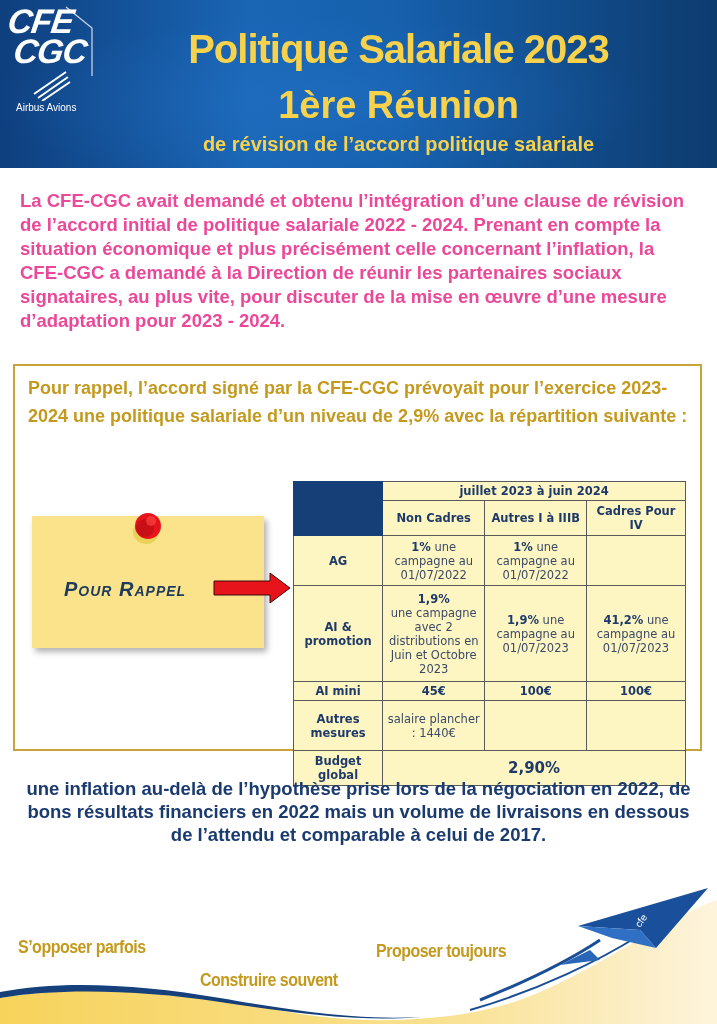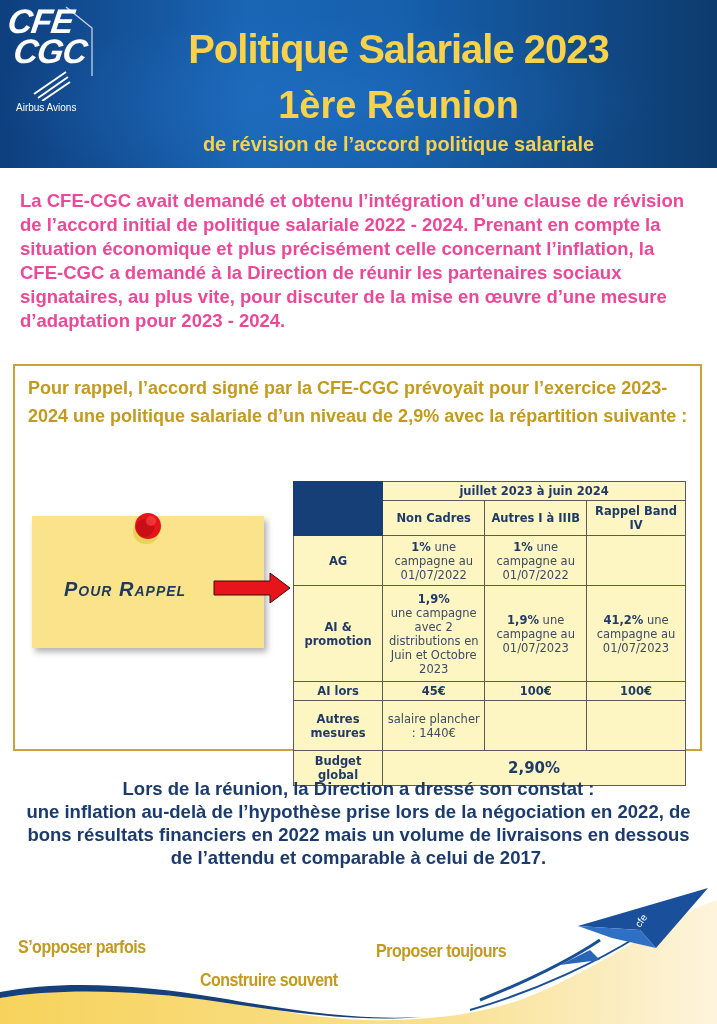--- a/index.html
+++ b/index.html
@@ -77,58 +77,57 @@
 
 <table class="grid">
   <tbody>
       <tr style="height:19px">
     <td class="navy" rowspan="2"></td>
     <td colspan="3" class="b">juillet 2023 à juin 2024</td>
   </tr>
   <tr style="height:35px">
     <td class="b" style="width:100px">Non Cadres</td>
     <td class="b" style="width:100px">Autres I à IIIB</td>
-    <td class="b" style="width:97px">Rappel Band IV</td>
+    <td class="b" style="width:97px">Cadres Pour IV</td>
   </tr>
   <tr style="height:50px">
     <td class="rowhead">AG</td>
     <td><span class="b">1%</span><span class="n"> une campagne au 01/07/2022</span></td>
     <td><span class="b">1%</span><span class="n"> une campagne au 01/07/2022</span></td>
     <td></td>
   </tr>
   <tr style="height:96px">
     <td class="rowhead">AI &amp; promotion</td>
     <td>
           <div class="b">1,9%</div>
           <div class="n">une campagne avec 2 distributions en Juin et Octobre 2023</div>
         </td>
     <td><span class="b">1,9%</span><span class="n"> une campagne au 01/07/2023</span></td>
     <td><span class="b">41,2%</span><span class="n"> une campagne au 01/07/2023</span></td>
   </tr>
   <tr style="height:19px">
-    <td class="rowhead">AI lors</td>
+    <td class="rowhead">AI mini</td>
     <td class="b">45€</td>
     <td class="b">100€</td>
     <td class="b">100€</td>
   </tr>
   <tr style="height:50px">
     <td class="rowhead">Autres mesures</td>
     <td class="n">salaire plancher : 1440€</td>
     <td></td>
     <td></td>
   </tr>
   <tr style="height:35px">
     <td class="rowhead">Budget global</td>
     <td colspan="3" class="budget-val">2,90%</td>
   </tr>
 </tbody>
   </table>
 
 <div class="conclusion">
-  <div>Lors de la réunion, la Direction a dressé son constat :</div>
   <div>une inflation au-delà de l’hypothèse prise lors de la négociation en 2022, de bons résultats financiers en 2022 mais un volume de livraisons en dessous de l’attendu et comparable à celui de 2017.</div>
 </div>
 
 <svg class="footer-svg" viewBox="0 0 717 144" preserveAspectRatio="none">
   <defs>
     <linearGradient id="yel" x1="0" x2="1" y1="0" y2="0">
       <stop offset="0" stop-color="#f7d35c"></stop>
       <stop offset="0.6" stop-color="#f9e08e"></stop>
       <stop offset="1" stop-color="#fdf4dc"></stop>
     </linearGradient>

